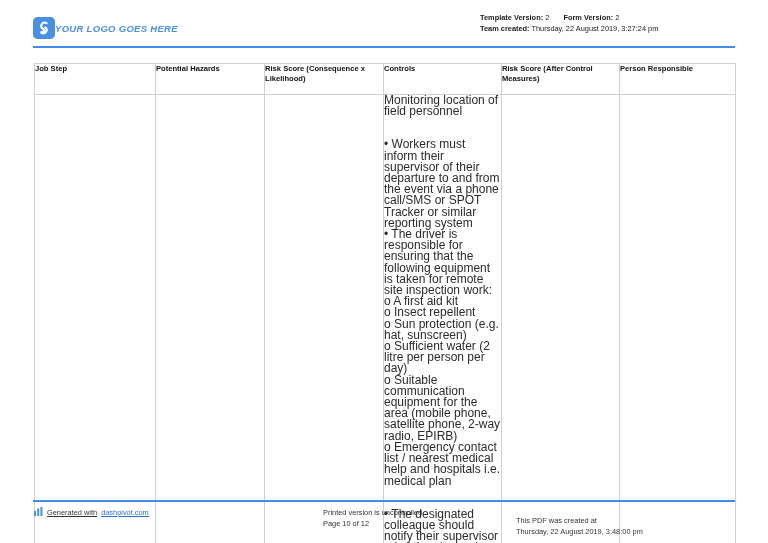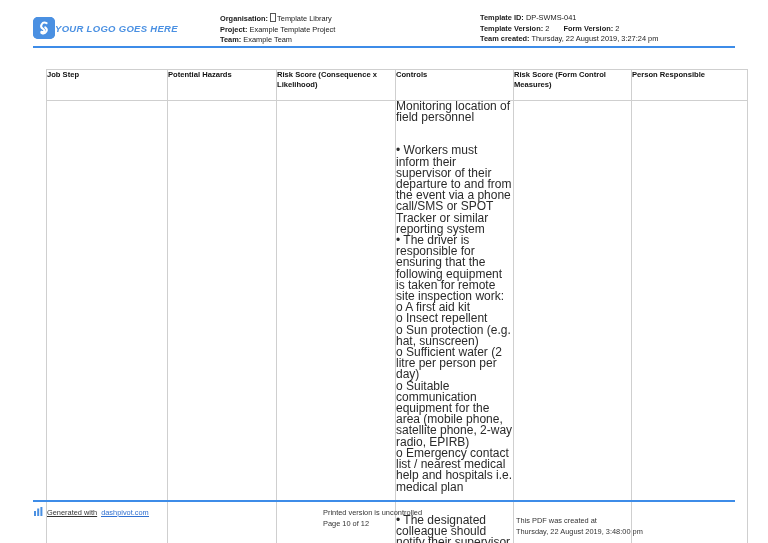--- a/index.html
+++ b/index.html
@@ -78,24 +78,23 @@
     top: 46px;
     width: 702px;
     height: 2px;
     background: #3d8ce8;
   }
 
   
   .table-wrap {
     position: absolute;
     left: 34px;
-    top: 69px;
+    top: 63px;
     width: 701px;
     height: 426px;
-    margin-left: 12px;
   }
   table.swms {
     border-collapse: collapse;
     table-layout: fixed;
     width: 701px;
     height: 426px;
   }
   table.swms td, table.swms th {
     border: 1px solid #cfcfcf;
     vertical-align: top;
@@ -181,40 +180,22 @@
     <span class="logo-mark">
       <svg width="22" height="22" viewBox="0 0 22 22" aria-hidden="true">
         <rect x="0" y="0" width="22" height="22" rx="5" fill="#4a90e2"></rect>
         <path d="M13.6 6.2c-1.9-1.1-4.0-0.5-5.0 1.2-0.9 1.6-0.3 3.3 1.1 4.2 1.4 0.9 2.0 1.7 1.5 2.6-0.5 0.9-1.7 1.1-2.8 0.5" stroke="#ffffff" stroke-width="2.0" fill="none" stroke-linecap="round"></path>
         <path d="M8.3 15.8c1.9 1.1 4.0 0.5 5.0-1.2 0.9-1.6 0.3-3.3-1.1-4.2" stroke="#ffffff" stroke-width="2.0" fill="none" stroke-linecap="round"></path>
       </svg>
     </span>
     <span class="logo-text">YOUR LOGO GOES HERE</span>
   </div>
 
-  <div class="meta-col left">
-    <div class="meta-row">
-      <span class="meta-label">Organisation:</span>
-      <span class="tofu"></span><span class="meta-val">Template Library</span>
-    </div>
-    <div class="meta-row">
-      <span class="meta-label">Project:</span>
-      <span class="meta-val">Example Template Project</span>
-    </div>
-    <div class="meta-row">
-      <span class="meta-label">Team:</span>
-      <span class="meta-val">Example Team</span>
-    </div>
-  </div>
 
   <div class="meta-col right">
-    <div class="meta-row">
-      <span class="meta-label">Template ID:</span>
-      <span class="meta-val">DP-SWMS-041</span>
-    </div>
     <div class="meta-row">
       <span class="meta-label">Template Version:</span>
       <span class="meta-val">2</span>
       <span class="meta-inline-gap"></span>
       <span class="meta-label">Form Version:</span>
       <span class="meta-val">2</span>
     </div>
     <div class="meta-row">
       <span class="meta-label">Team created:</span>
       <span class="meta-val">Thursday, 22 August 2019, 3:27:24 pm</span>
@@ -233,21 +214,21 @@
       <col class="col4">
         <col class="col5">
         <col class="col6">
     </colgroup>
     <thead>
       <tr>
         <th class="hcell">Job Step</th>
         <th class="hcell">Potential Hazards</th>
         <th class="hcell">Risk Score (Consequence x Likelihood)</th>
         <th class="hcell">Controls</th>
-        <th class="hcell">Risk Score (Form Control Measures)</th>
+        <th class="hcell">Risk Score (After Control Measures)</th>
         <th class="hcell">Person Responsible</th>
       </tr>
     </thead>
     <tbody>
       <tr>
         <td class="bcell"></td>
         <td class="bcell"></td>
         <td class="bcell"></td>
         <td class="bcell">
           <p>Monitoring location of field personnel</p>

